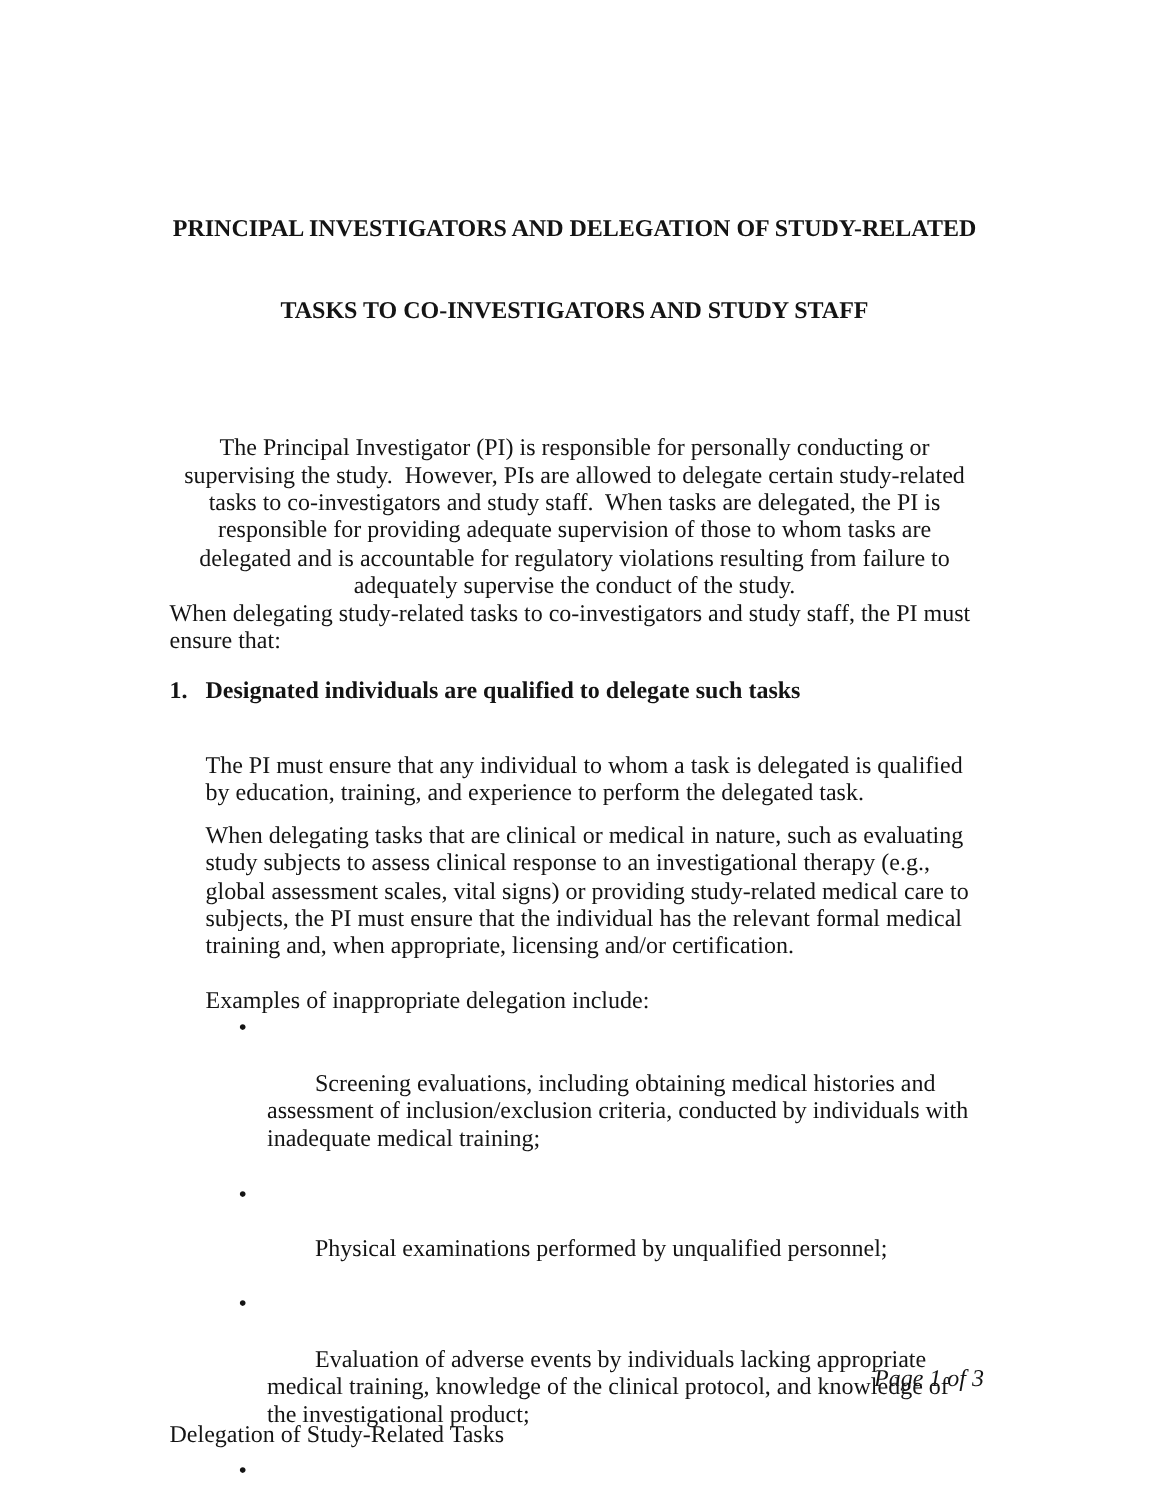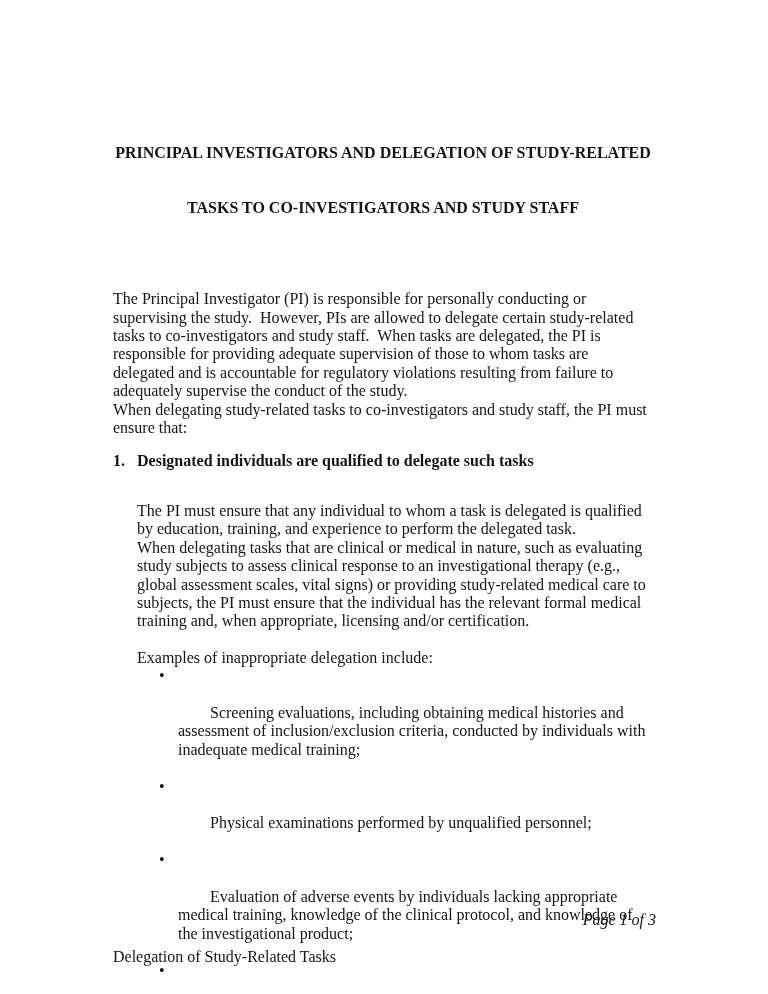--- a/index.html
+++ b/index.html
@@ -21,35 +21,35 @@
     overflow: hidden;
   }
   .doc-title {
     text-align: center;
     font-weight: bold;
     white-space: pre-wrap;
   }
   .para {
     white-space: pre-wrap;
   }
-  .p-intro    { margin-top: 36px; }
+  .p-intro    { margin-top: 36px; text-align: center; }
   .p-leadin   { }
   .numbered-heading {
     margin-top: 14px;
     display: flex;
     font-weight: bold;
   }
   .numbered-heading .num {
     flex: 0 0 24px;
   }
   .section-body {
     margin-left: 24px;
   }
   .p-s1a      { margin-top: 32px; }
-  .p-s1b      { }
+  .p-s1b      { margin-top: 10px; }
   .p-examples { margin-top: 18px; }
   ul.bullet-list {
     list-style: none;
     margin: 0;
     padding: 0;
   }
   ul.bullet-list li {
     position: relative;
     padding-left: 41px;
     white-space: pre-wrap;

